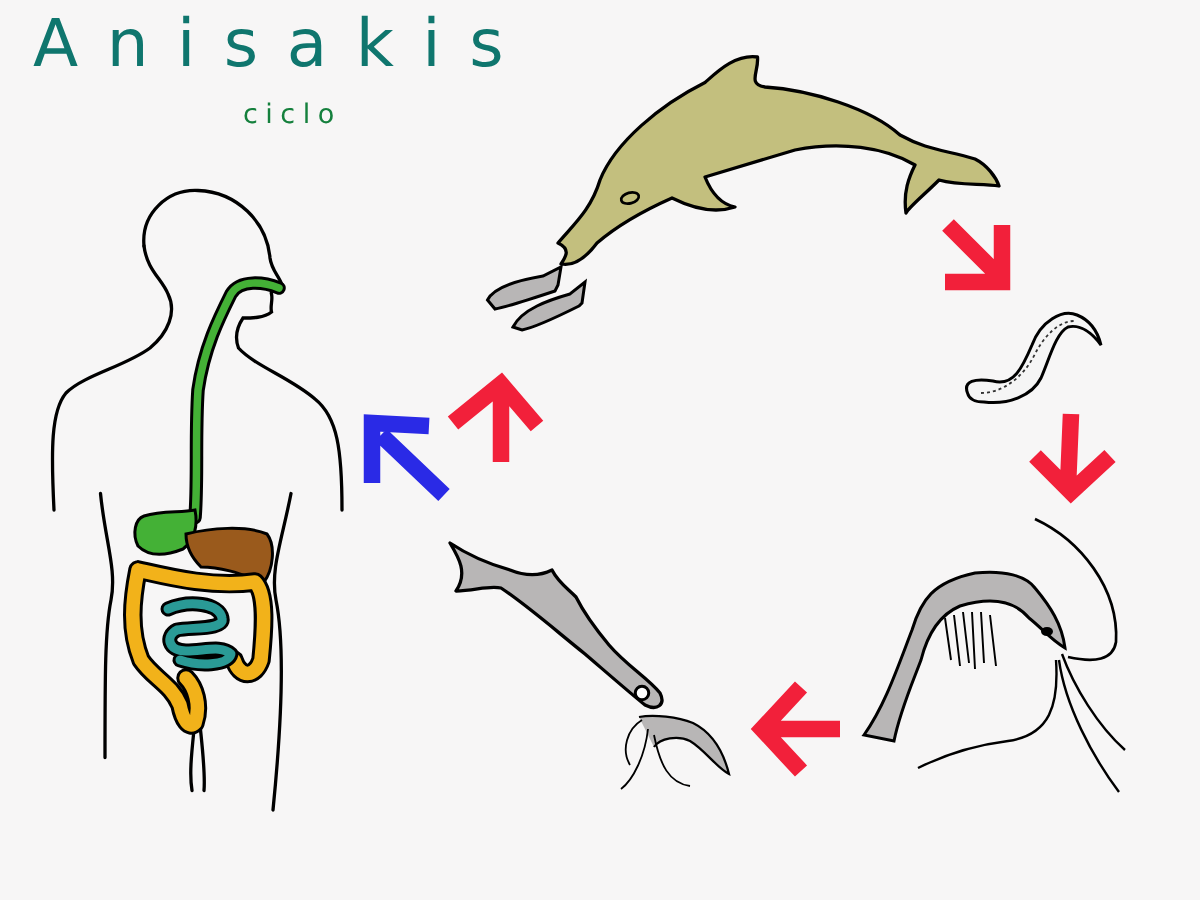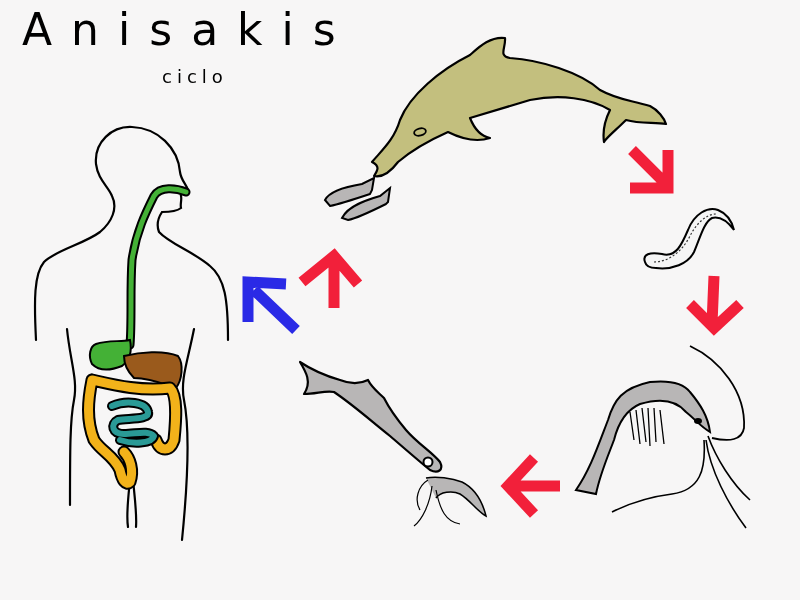--- a/index.html
+++ b/index.html
@@ -1,21 +1,21 @@
 <!DOCTYPE html>
 <html><head>
 <meta charset="utf-8">
 <style>
   html, body { margin:0; padding:0; }
   body { width:800px; height:600px; background:#f7f6f6; position:relative; overflow:hidden;
          font-family:"DejaVu Sans", sans-serif; }
   .title { position:absolute; left:22px; top:8px; font-family:"DejaVu Sans", sans-serif;
-           font-size:44px; letter-spacing:19px; color:#000000; font-weight:normal; line-height:1; }
+           font-size:44px; letter-spacing:19px; color:#0f766e; font-weight:normal; line-height:1; }
   .subtitle { position:absolute; left:162px; top:68px; font-size:18px; letter-spacing:5px;
-              color:#000000; line-height:1; }
+              color:#15803d; line-height:1; }
   svg.scene { position:absolute; left:0; top:0; }
 </style>
 </head>
 <body>
 
 <div class="title">Anisakis</div>
 <div class="subtitle">ciclo</div>
 
 <svg class="scene" width="800" height="600" viewBox="0 0 800 600">
 

